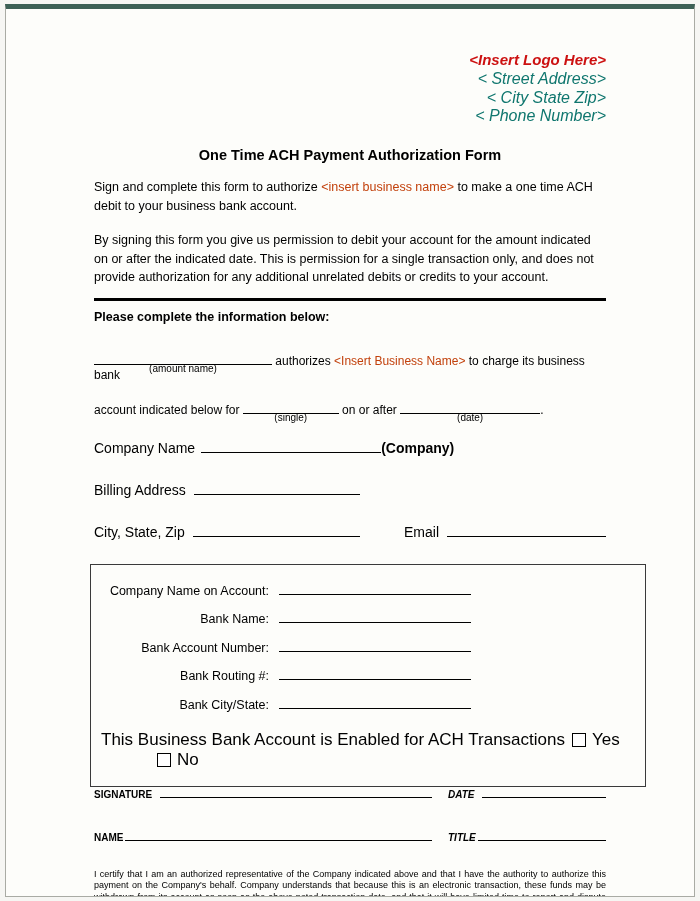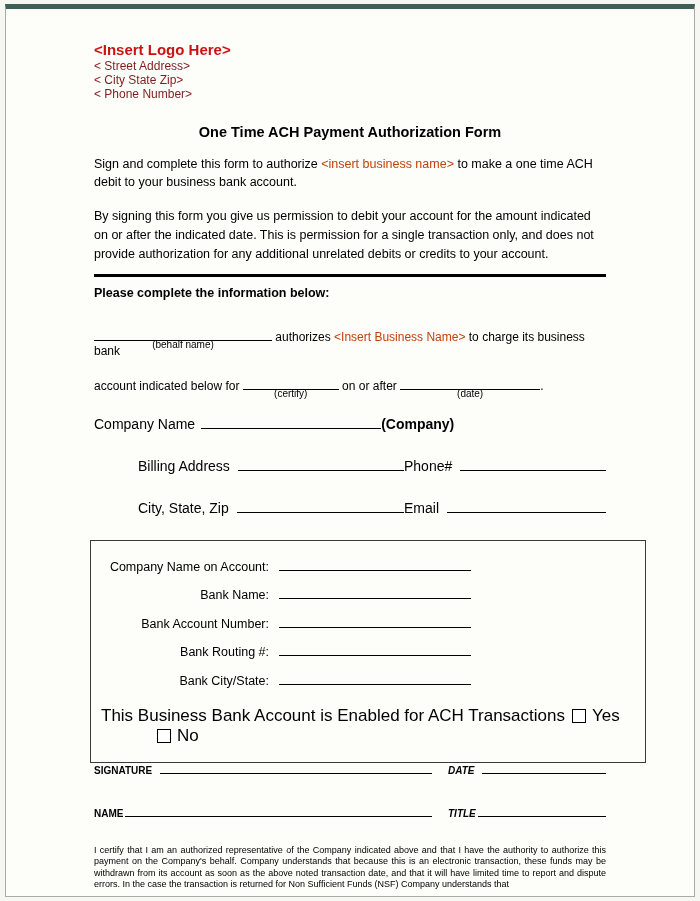--- a/index.html
+++ b/index.html
@@ -16,43 +16,43 @@
     left:5px; right:5px; top:4px; bottom:4px;
     background:#fdfdfa;
     border:1px solid #a9aba4;
     border-top:5px solid #3d6156;
     box-sizing:border-box;
     overflow:hidden;
   }
   .content { padding:0 88px; }
 
   
-  .header { text-align:left; margin-top:32px; line-height:1.15; }
+  .header { text-align:right; margin-top:42px; line-height:1.15;font-style:italic; }
   .logo { color:#cc1111; font-weight:bold; font-size:15px; margin-bottom:2px; }
-  .addr { color:#7f1d1d; font-size:12px; }
+  .addr { color:#0f766e; font-size:16px; }
   .title { text-align:center; font-weight:bold; font-size:14.5px; margin-top:22px; }
 
   
   .para { font-size:12.5px; line-height:1.5; margin-top:15px; }
   .red { color:#c2410c; }
   .thick-rule { height:3px; background:#000; margin-top:11px; }
   .section-heading { font-weight:bold; font-size:12.5px; margin-top:9px; }
 
   
   .blank { display:inline-block; border-bottom:1px solid #000; height:1em; vertical-align:baseline; }
   .cap-blank { display:inline-block; position:relative; vertical-align:baseline; }
   .cap-line { display:inline-block; width:100%; border-bottom:1px solid #000; height:1em; vertical-align:baseline; }
   .cap-text { position:absolute; left:0; right:0; top:1.05em; text-align:center; font-size:10px; }
 
   .auth-block { margin-top:28px; font-size:12px; }
   .auth-line2 { margin-top:19px; }
 
   
   .field-area { margin-top:21px; font-size:14px; }
-  .frow { display:flex; justify-content:flex-end; align-items:baseline; margin-top:0; }
+  .frow { display:flex; justify-content:space-between; align-items:baseline; margin-top:0; }
   .col { display:flex; align-items:baseline; }
   .grow { flex:1; margin-left:8px; }
   .mt24 { margin-top:24px; }
 
   
   .bank-box {
     border:1px solid #3a3a3a;
     margin:24px 0 0 -4px;
     width:556px;
     box-sizing:border-box;
@@ -96,38 +96,34 @@
 
     <div class="para"><span>Sign and complete this form to authorize </span><span class="red">&lt;insert business name&gt;</span><span> to make a one time ACH debit to your business bank account.</span></div>
 
     <div class="para">By signing this form you give us permission to debit your account for the amount indicated on or after the indicated date.  This is permission for a single transaction only, and does not provide authorization for any additional unrelated debits or credits to your account.</div>
 
     <div class="thick-rule"></div>
 
     <div class="section-heading">Please complete the information below:</div>
 
     <div class="auth-block">
-      <div><span class="cap-blank" style="width:178px"><span class="cap-line"></span><span class="cap-text">(behalf name)</span></span><span> authorizes </span><span class="red">&lt;Insert Business Name&gt;</span><span> to charge its business bank</span></div>
-      <div class="auth-line2"><span>account indicated below for </span><span class="cap-blank" style="width:96px"><span class="cap-line"></span><span class="cap-text">(certify)</span></span><span> on or after </span><span class="cap-blank" style="width:140px"><span class="cap-line"></span><span class="cap-text">(date)</span></span><span>.</span></div>
+      <div><span class="cap-blank" style="width:178px"><span class="cap-line"></span><span class="cap-text">(amount name)</span></span><span> authorizes </span><span class="red">&lt;Insert Business Name&gt;</span><span> to charge its business bank</span></div>
+      <div class="auth-line2"><span>account indicated below for </span><span class="cap-blank" style="width:96px"><span class="cap-line"></span><span class="cap-text">(single)</span></span><span> on or after </span><span class="cap-blank" style="width:140px"><span class="cap-line"></span><span class="cap-text">(date)</span></span><span>.</span></div>
     </div>
 
     <div class="field-area">
       <div class="col">
         <span>Company Name</span>
         <span class="blank" style="width:180px; margin-left:6px;"></span>
         <span style="font-weight:bold">(Company)</span>
       </div>
 
       <div class="frow mt24">
         <div class="col" style="width:266px">
           <span>Billing Address</span>
-          <span class="blank grow"></span>
-        </div>
-        <div class="col" style="width:202px">
-          <span>Phone#</span>
           <span class="blank grow"></span>
         </div>
       </div>
 
       <div class="frow mt24">
         <div class="col" style="width:266px">
           <span>City, State, Zip</span>
           <span class="blank grow"></span>
         </div>
         <div class="col" style="width:202px">

